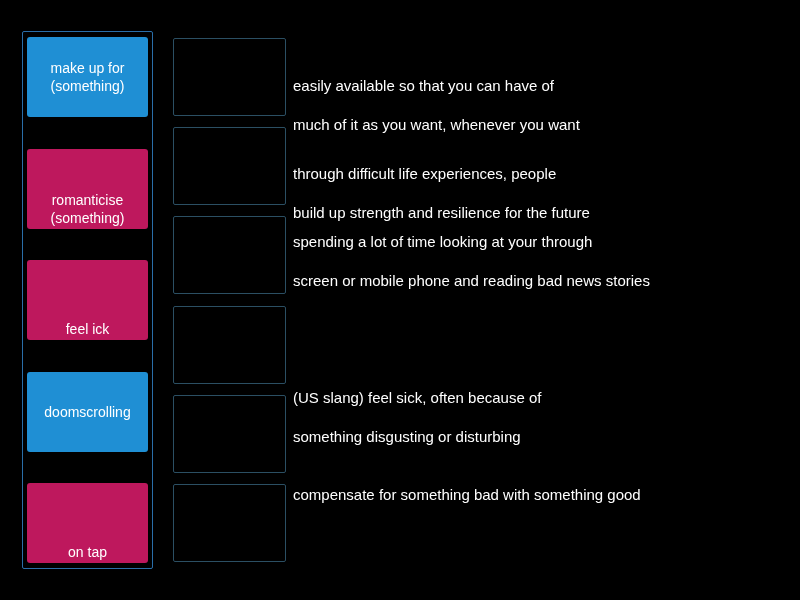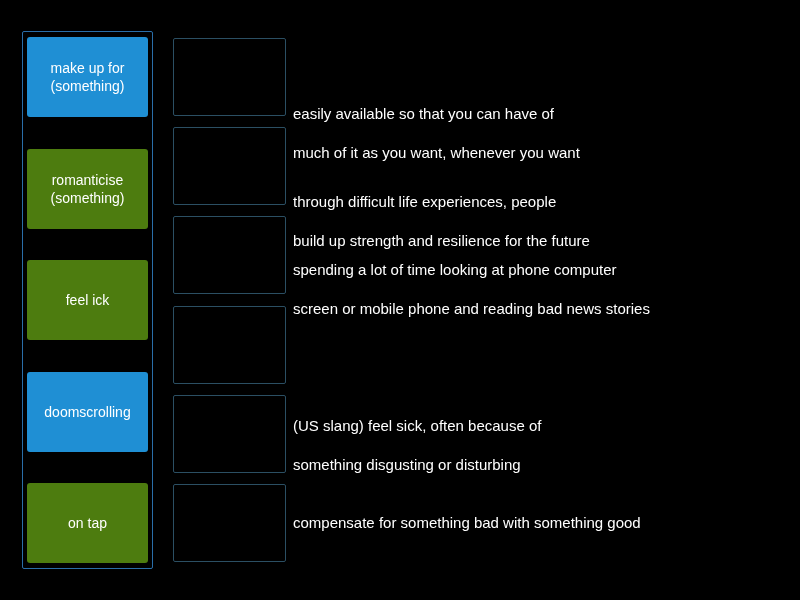--- a/index.html
+++ b/index.html
@@ -51,21 +51,21 @@
     justify-content: center;
     text-align: center;
     color: #ffffff;
     font-size: 14px;
     line-height: 18px;
     padding: 2px 6px;
     cursor: move;
     user-select: none;
   }
   .tile.light { background: #1f8fd4; }
-  .tile.dark  { background: #4d7c0f; }
+  .tile.dark  { background: #be185d; align-items: flex-end; }
 
   
   #drops-column {
     position: absolute;
     left: 173px;
     top: 38px;
     width: 113px;
     height: 524px;
     display: flex;
     flex-direction: column;
@@ -82,21 +82,21 @@
 
   
   #defs-column {
     position: absolute;
     left: 293px;
     top: 38px;
     width: 500px;
     height: 524px;
     display: flex;
     flex-direction: column;
-    justify-content: flex-end;
+    justify-content: center;
   }
   .definition {
     height: 78px;
     display: flex;
     flex-direction: column;
     justify-content: center;
     color: #ffffff;
     font-size: 15px;
     line-height: 19.5px;
   }
@@ -142,21 +142,21 @@
         <br>
         <span class="line">much of it as you want, whenever you want</span>
       </div>
       <div class="definition">
         <br>
         <span class="line">through difficult life experiences, people</span>
         <br>
         <span class="line">build up strength and resilience for the future</span>
       </div>
       <div class="definition">
-        <span class="line">spending a lot of time looking at phone computer</span>
+        <span class="line">spending a lot of time looking at your through</span>
         <br>
         <span class="line">screen or mobile phone and reading bad news stories</span>
       </div>
       <div class="definition">
         <br>
       </div>
       <div class="definition">
         <span class="line">(US slang) feel sick, often because of</span>
         <br>
         <span class="line">something disgusting or disturbing</span>

